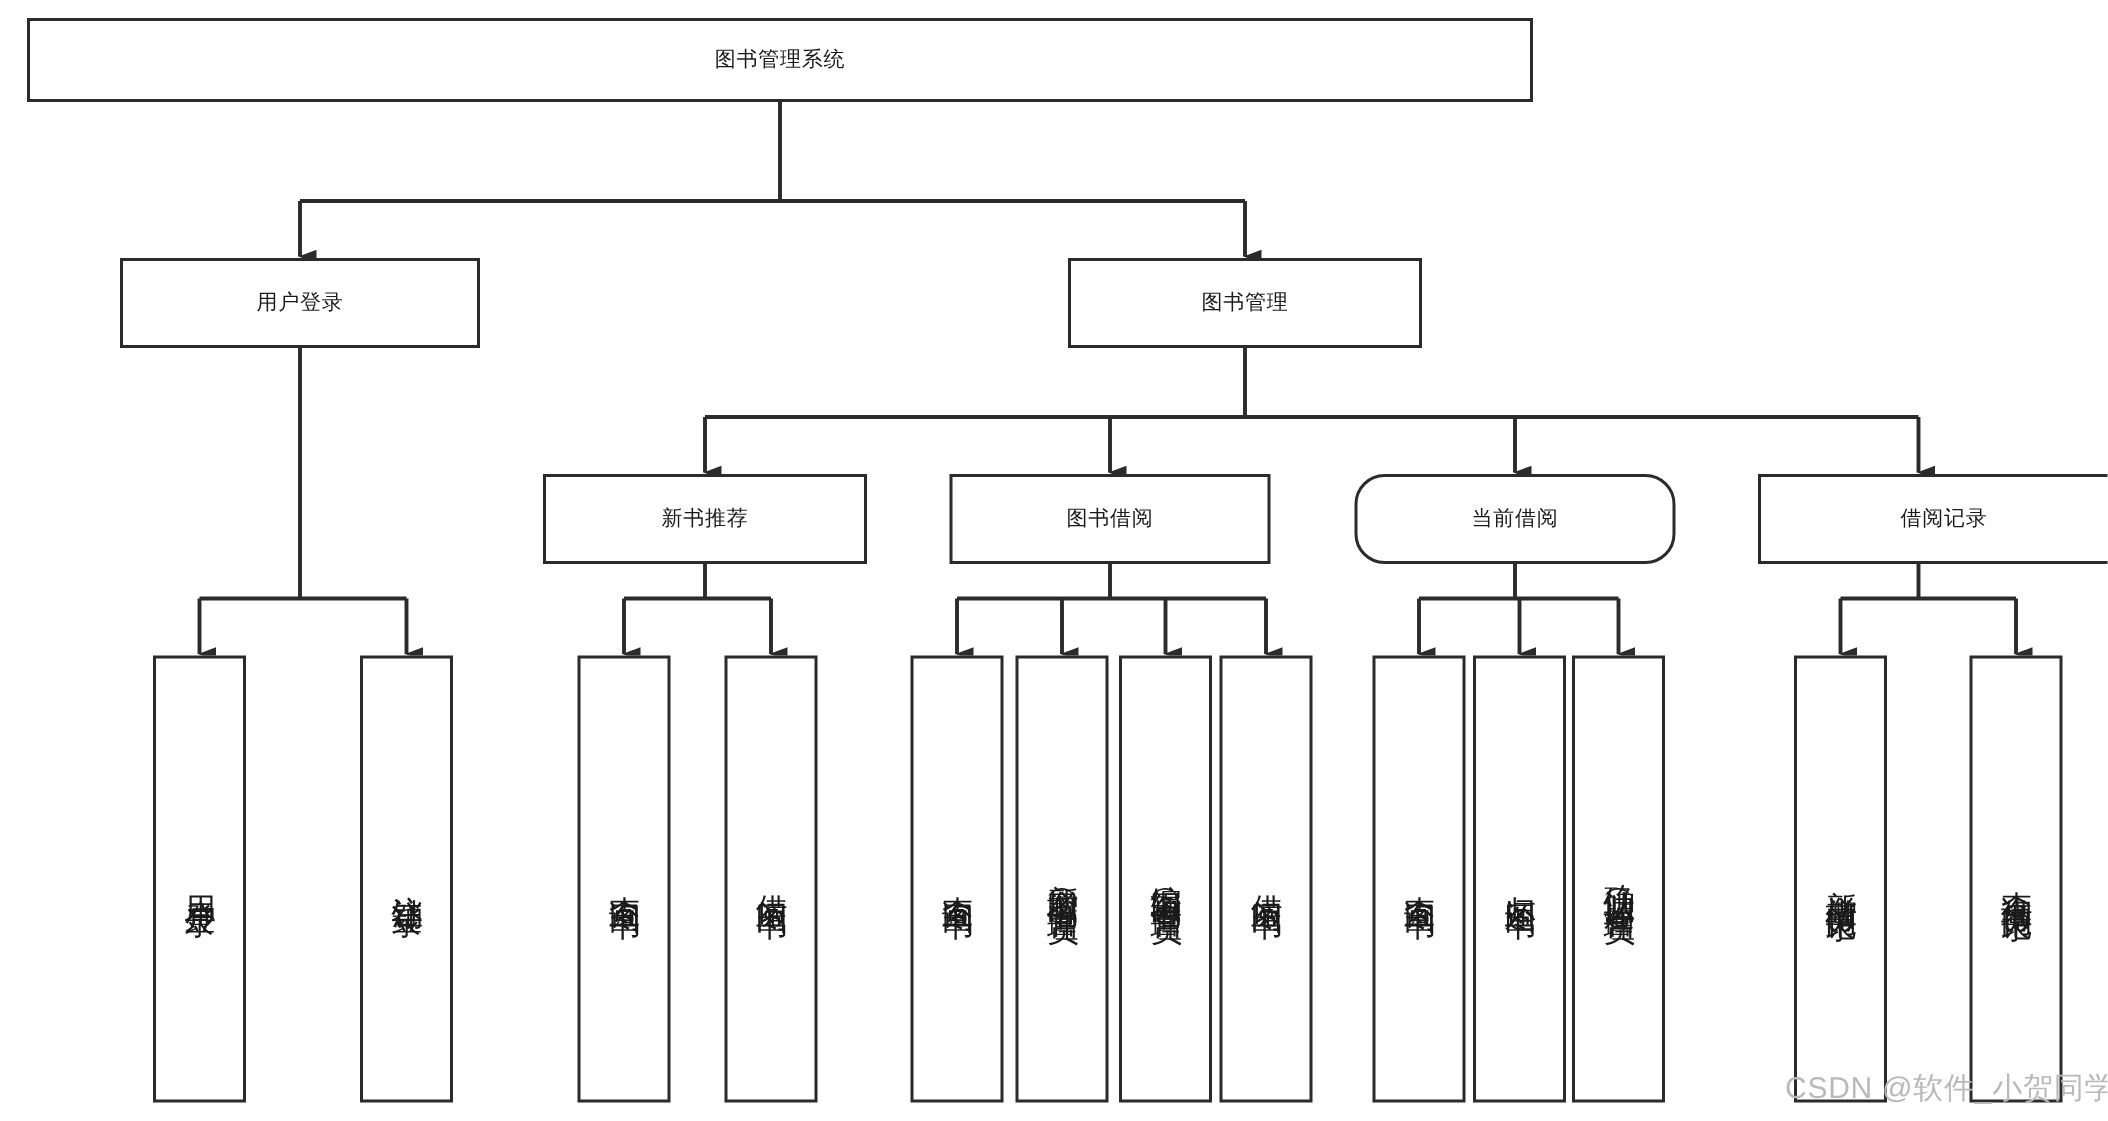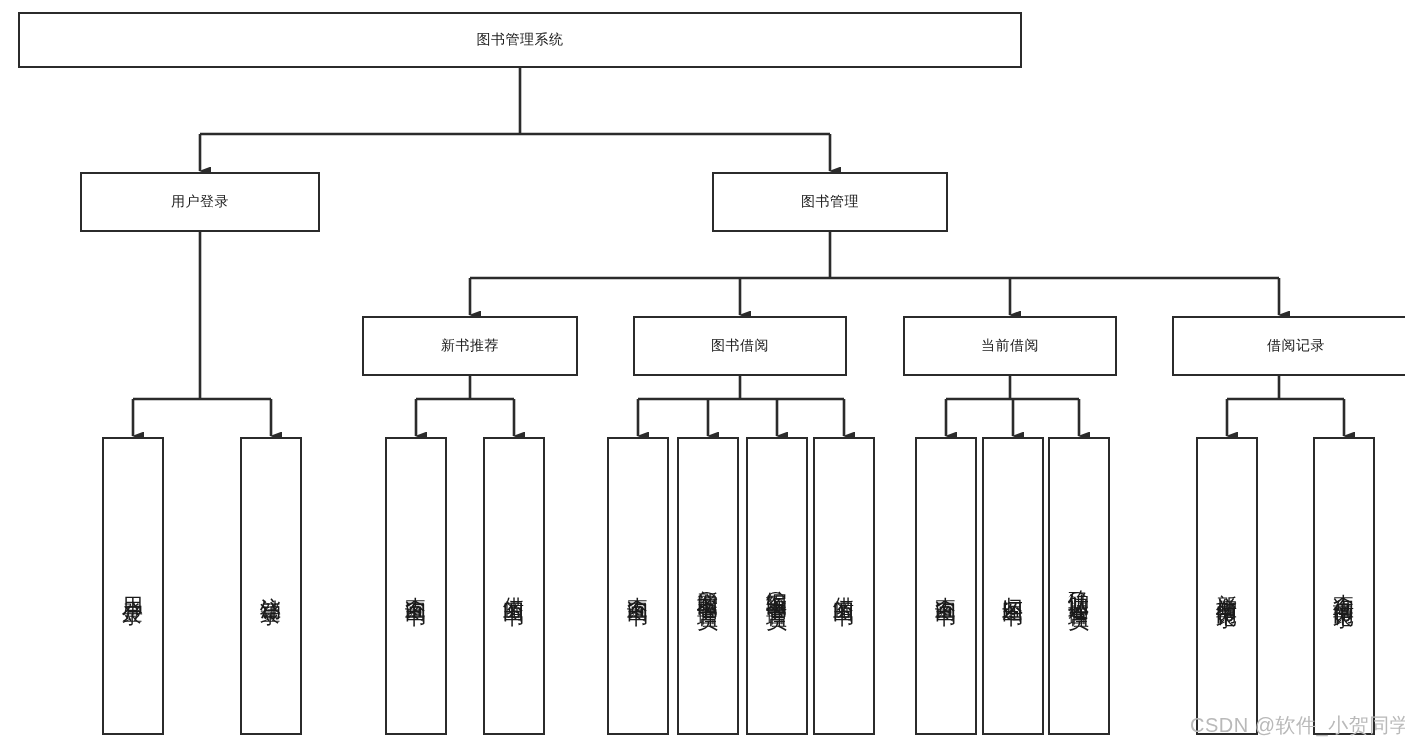--- a/index.html
+++ b/index.html
@@ -129,21 +129,21 @@
   <div class="node h" style="left: 712px; top: 172px; width: 236px; height: 60px; justify-content: center;">
     <span class="node-label">图书管理</span>
   </div>
 
   <div class="node h" style="left: 362px; top: 316px; width: 216px; height: 60px;">
     <span class="node-label">新书推荐</span>
   </div>
   <div class="node h" style="left: 633px; top: 316px; width: 214px; height: 60px;">
     <span class="node-label">图书借阅</span>
   </div>
-  <div class="node h" style="left: 903px; top: 316px; width: 214px; height: 60px;">
+  <div class="node h" style="left: 903px; top: 316px; width: 214px; height: 60px; border-radius: 20px;">
     <span class="node-label">当前借阅</span>
   </div>
   <div class="node h" style="left: 1172px; top: 316px; width: 248px; height: 60px;">
     <span class="node-label">借阅记录</span>
   </div>
 
   <div class="node v" style="left: 102px; top: 437px; width: 62px; height: 298px;">
     <span class="node-label">用户登录</span>
   </div>
   <div class="node v" style="left: 240px; top: 437px; width: 62px; height: 298px;">

